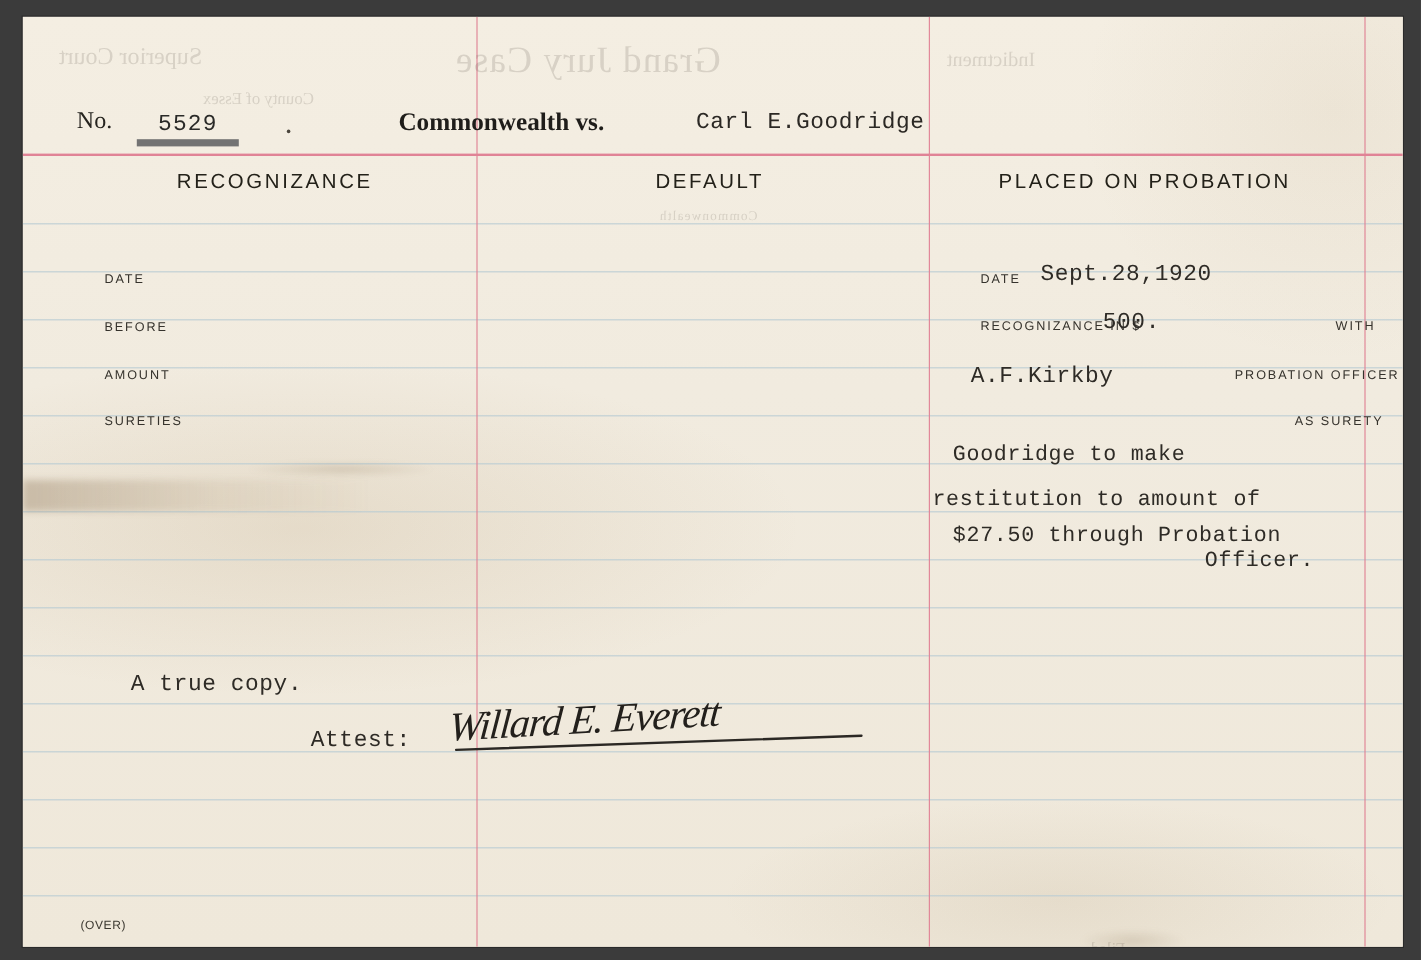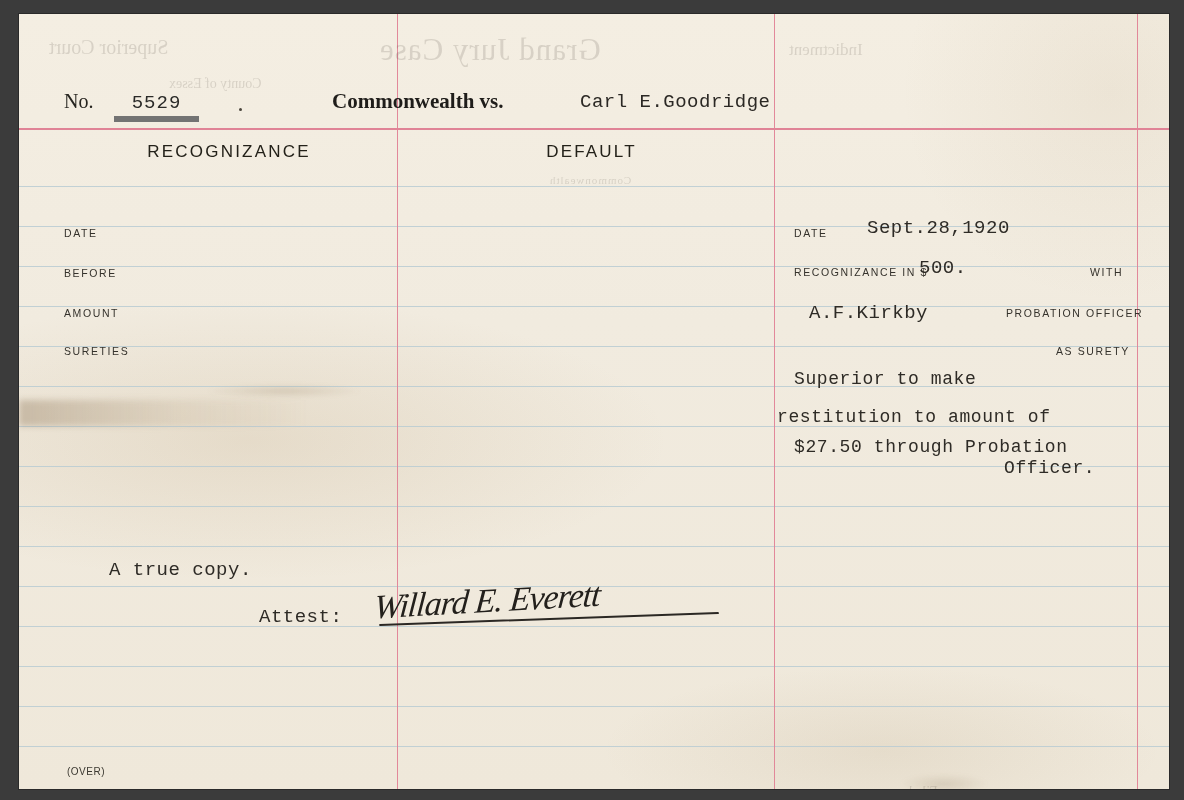--- a/index.html
+++ b/index.html
@@ -170,20 +170,21 @@
   #heading-probation { left: 770px; width: 330px; }
 
   
   .field-label {
     position: absolute;
     font-family: "Liberation Sans", sans-serif;
     font-size: 10.5px;
     letter-spacing: 1.6px;
     color: #35322c;
     white-space: nowrap;
+    margin-left: 23px;
   }
 
   
   #lab-date     { left: 45px;  top: 213px; }
   #lab-before   { left: 45px;  top: 253px; }
   #lab-amount   { left: 45px;  top: 293px; }
   #lab-sureties { left: 45px;  top: 331px; }
 
   
   #lab-p-date        { left: 775px; top: 213px; }
@@ -335,37 +336,38 @@
   <div id="header-row">
     <div id="label-no">No.</div>
     <div id="case-number">5529</div>
     <div id="no-dot"></div>
     <div id="commonwealth-vs">Commonwealth vs.</div>
     <div id="defendant-name">Carl E.Goodridge</div>
   </div>
 
   <div class="col-heading" id="heading-recognizance">RECOGNIZANCE</div>
   <div class="col-heading" id="heading-default">DEFAULT</div>
+  <div class="col-heading" id="heading-probation">PLACED ON PROBATION</div>
 
   <div class="field-label" id="lab-date">DATE</div>
   <div class="field-label" id="lab-before">BEFORE</div>
   <div class="field-label" id="lab-amount">AMOUNT</div>
   <div class="field-label" id="lab-sureties">SURETIES</div>
 
   <div class="field-label" id="lab-p-date">DATE</div>
   <div class="field-label" id="lab-p-recog">RECOGNIZANCE IN $</div>
   <div class="field-label" id="lab-p-with">WITH</div>
   <div class="field-label" id="lab-p-probofficer">PROBATION OFFICER</div>
   <div class="field-label" id="lab-p-assurety">AS SURETY</div>
 
   <div class="typed" id="val-date">Sept.28,1920</div>
   <div class="typed" id="val-amount">500.</div>
   <div class="typed" id="val-surety">A.F.Kirkby</div>
 
-  <div class="typed" id="note-1">Superior to make</div>
+  <div class="typed" id="note-1">Goodridge to make</div>
   <div class="typed" id="note-2">restitution to amount of</div>
   <div class="typed" id="note-3">$27.50 through Probation</div>
   <div class="typed" id="note-4">Officer.</div>
 
   <div id="true-copy">A true copy.</div>
   <div id="attest-label">Attest:</div>
   <div id="signature">Willard E. Everett</div>
   <div id="signature-underline"></div>
 
   <div id="over-note">(OVER)</div>

